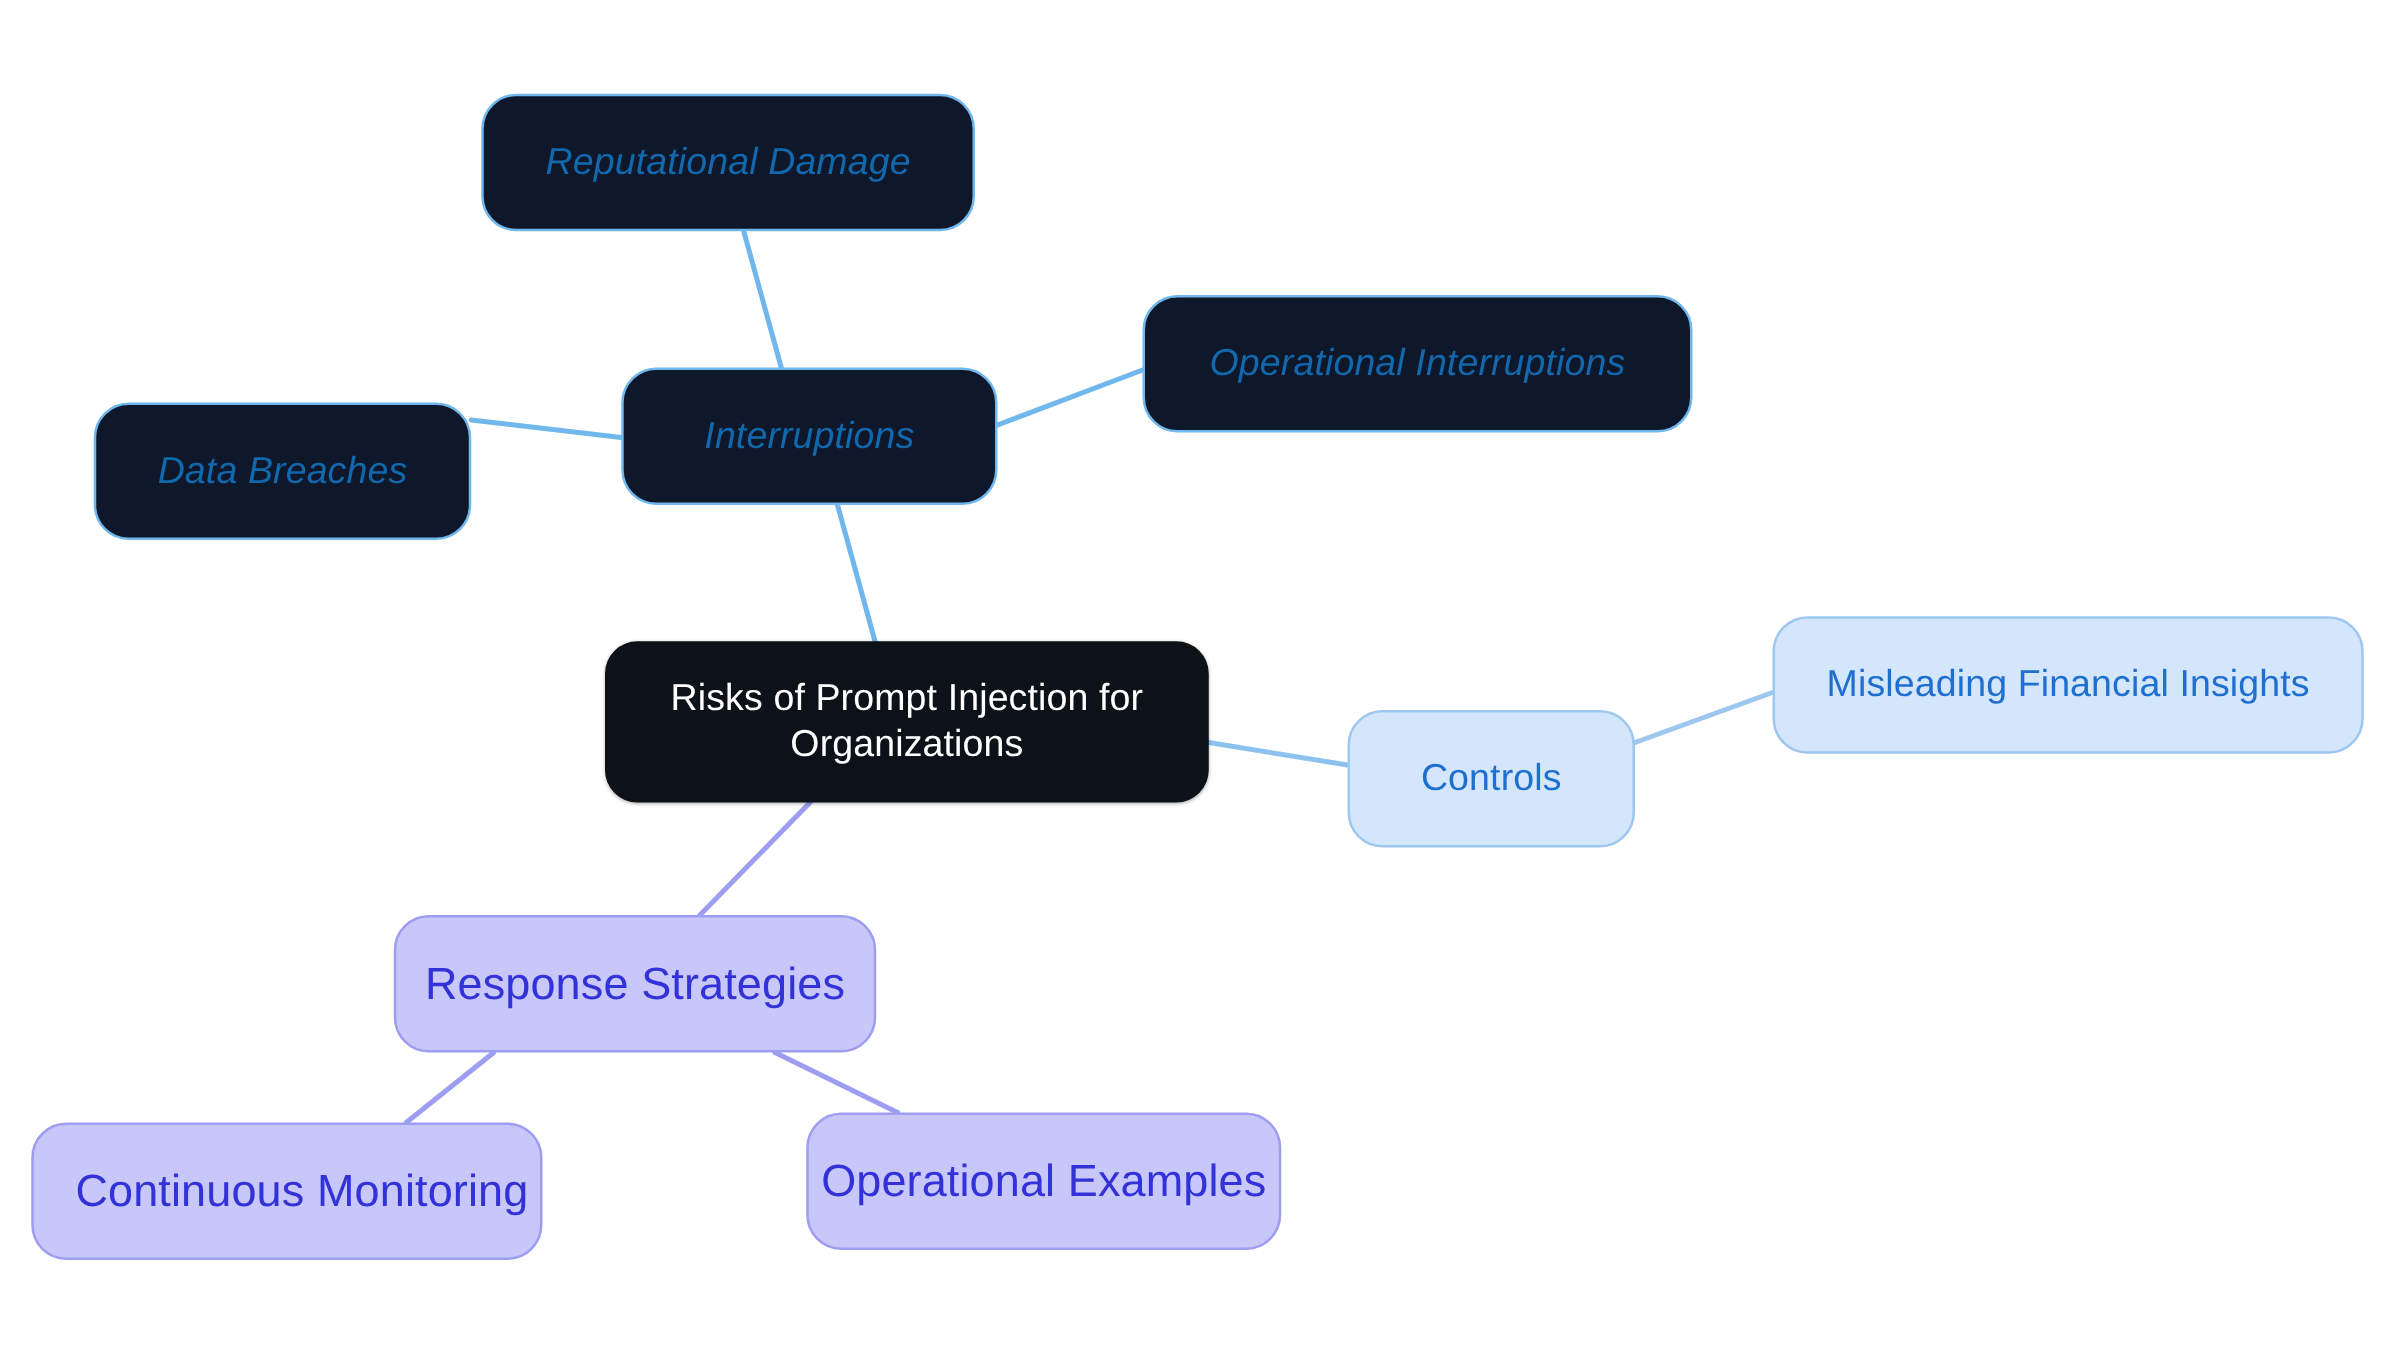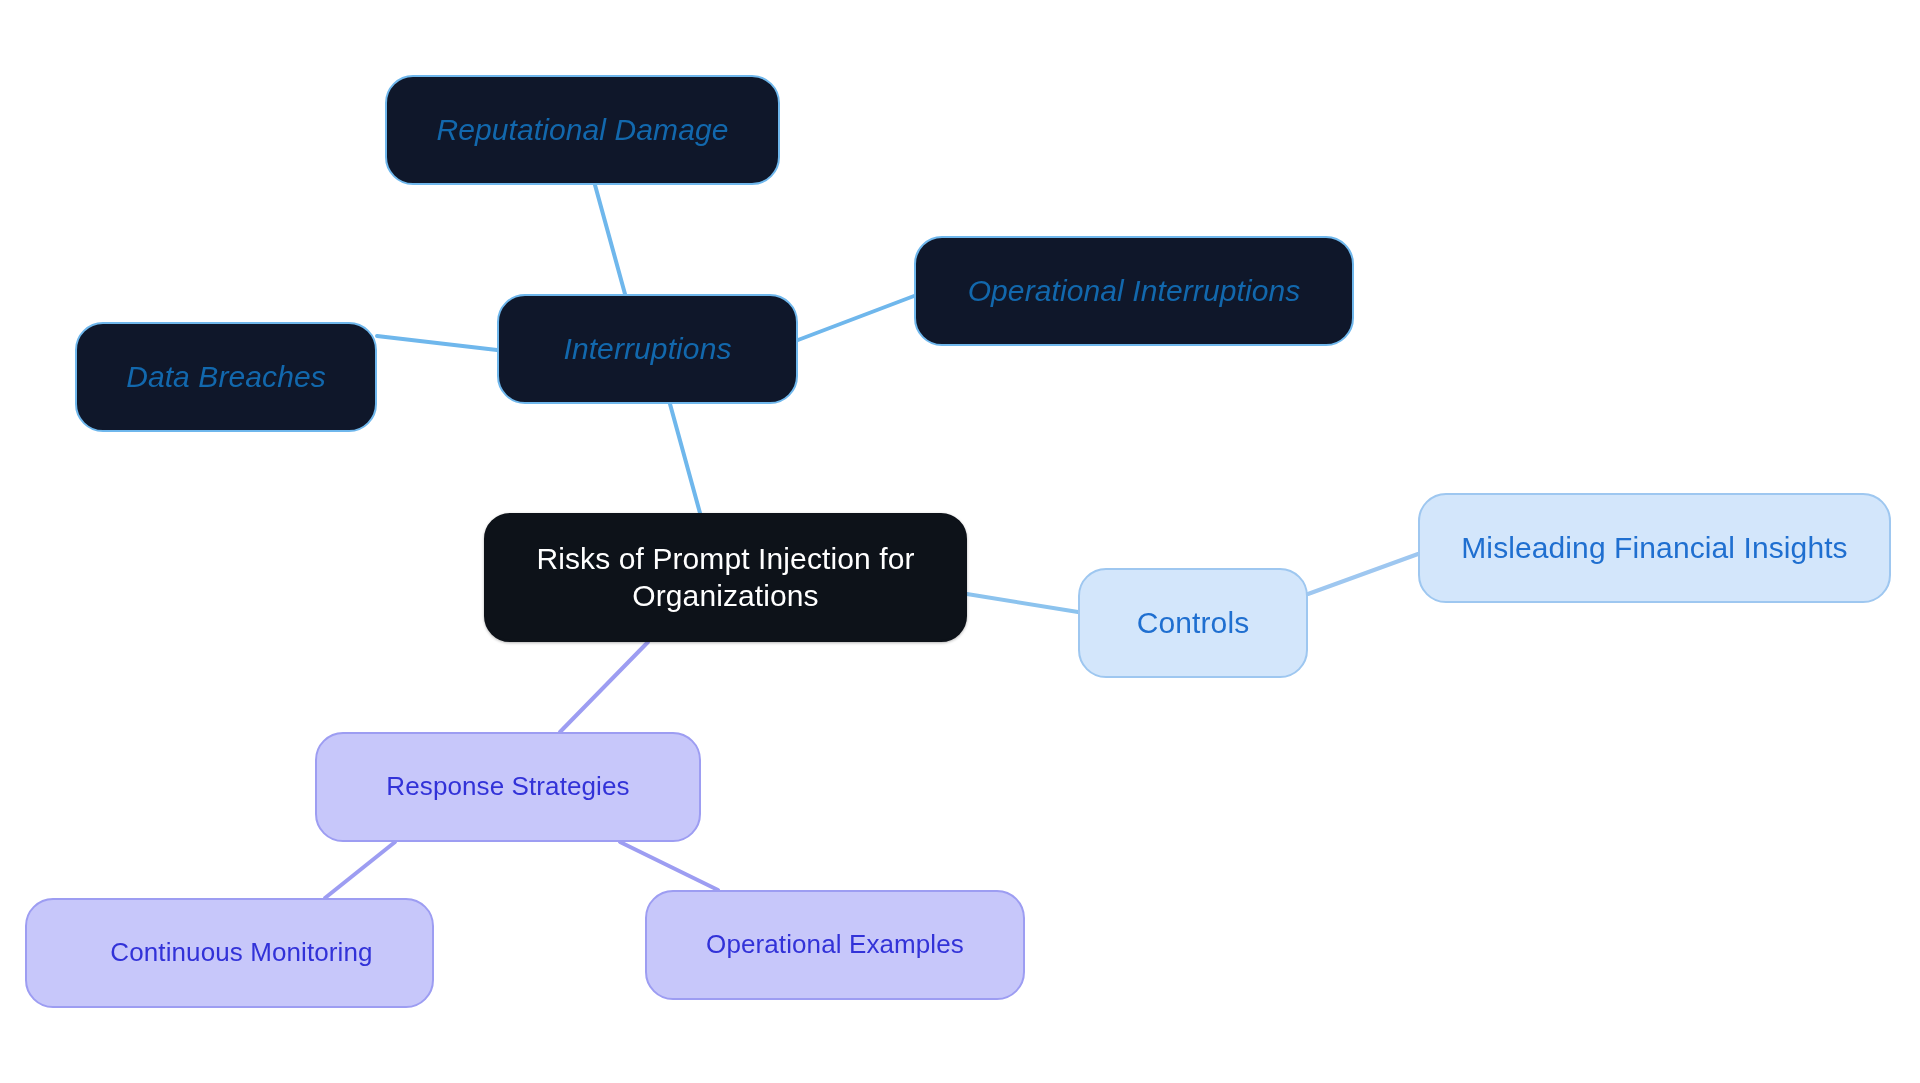--- a/index.html
+++ b/index.html
@@ -59,21 +59,21 @@
   .node-blue-pale {
     background: #d3e6fb;
     border-color: #9ec7f0;
     color: #1f6fd0;
     font-size: 30px;
   }
   .node-purple {
     background: #c7c7fa;
     border-color: #9d9df2;
     color: #3232d8;
-    font-size: 26px;
+    font-size: 36px;
   }
 </style>
 </head>
 <body>
 
 <div id="canvas">
   <svg id="edges" viewBox="0 0 1920 1083" xmlns="http://www.w3.org/2000/svg">
       <line x1="700" y1="513" x2="670" y2="404" stroke="#6fb7ec" stroke-width="4" stroke-linecap="round"></line>
       <line x1="625" y1="294" x2="595" y2="185" stroke="#6fb7ec" stroke-width="4" stroke-linecap="round"></line>
       <line x1="497" y1="350" x2="377" y2="336" stroke="#6fb7ec" stroke-width="4" stroke-linecap="round"></line>

